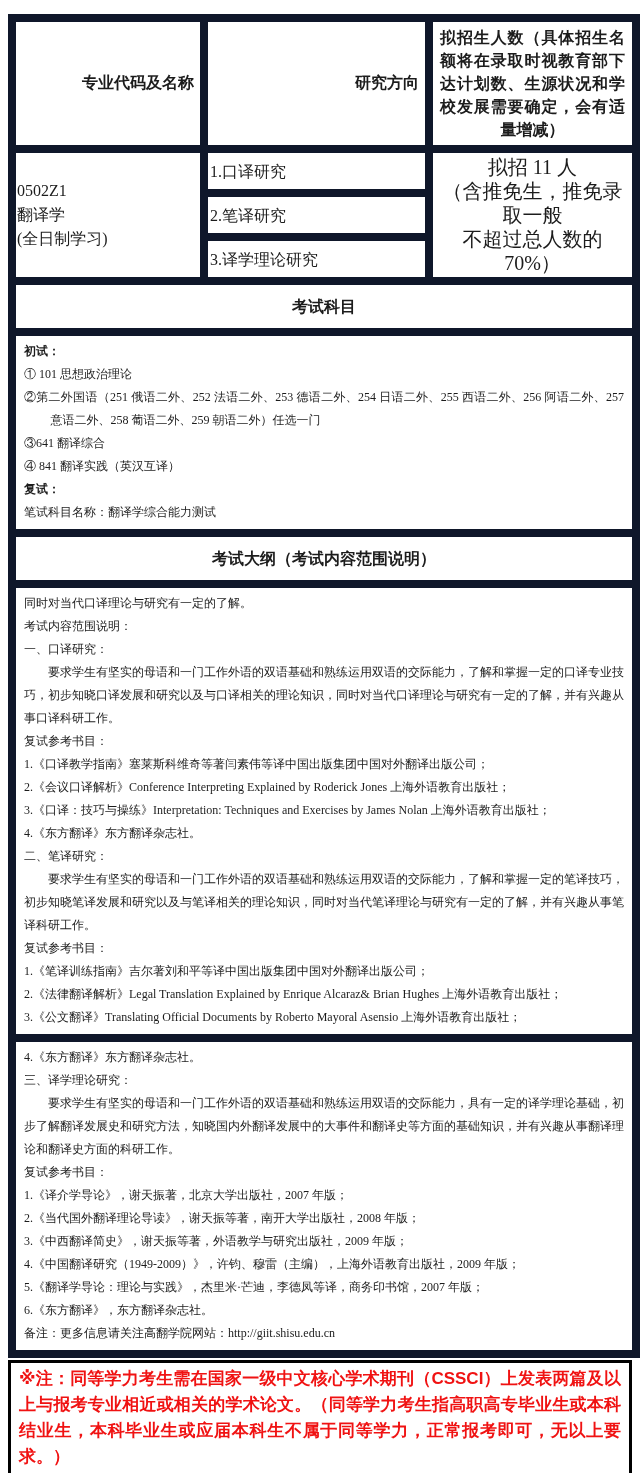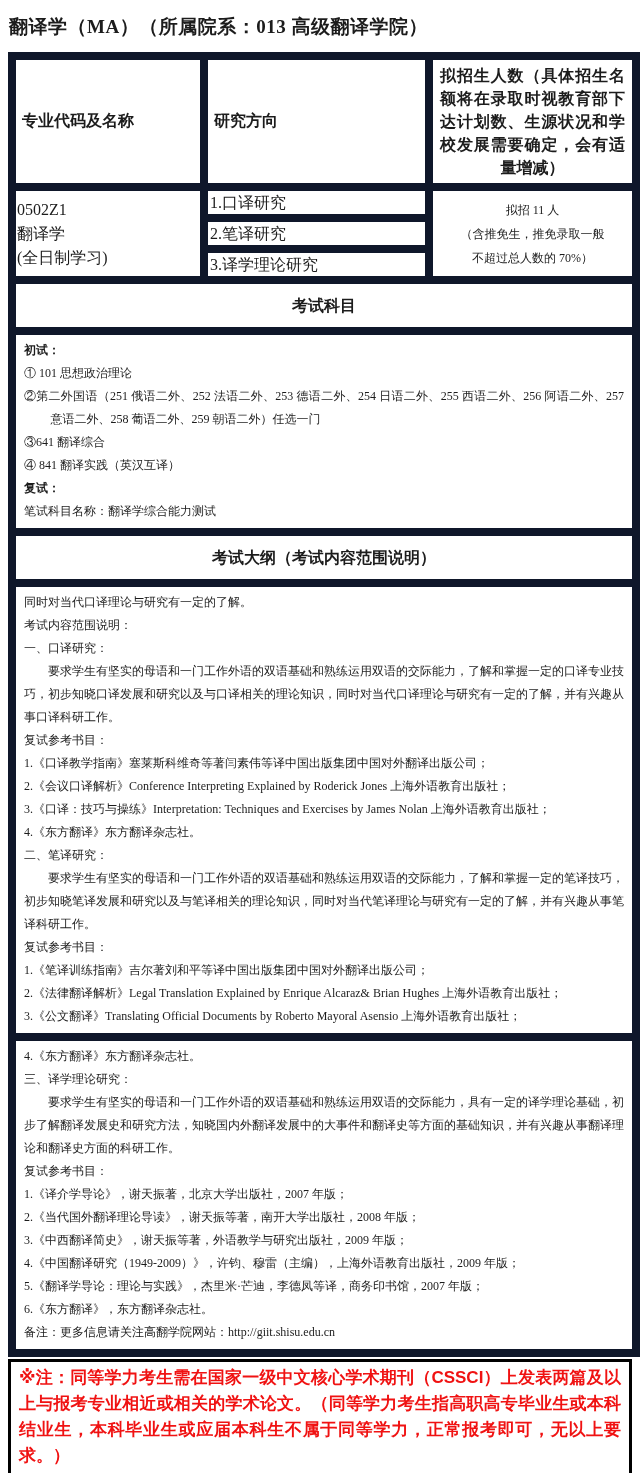--- a/index.html
+++ b/index.html
@@ -17,35 +17,35 @@
   }
   table.main-table {
     border-collapse:collapse; width:624px; table-layout:fixed;
   }
   .main-table col.c1 { width:192px; }
   .main-table col.c2 { width:225px; }
   .main-table col.c3 { width:207px; }
   .main-table th, .main-table td { border:8px solid #0f172a; box-sizing:border-box; }
   th.hdr {
     font-family:"Liberation Sans","DejaVu Sans",sans-serif;
-    font-weight:bold; font-size:16px; text-align:left; vertical-align:middle;
+    font-weight:bold; font-size:16px; text-align:right; vertical-align:middle;
     padding:4px 6px; height:118px;
   }
   th.hdr-enroll {
     text-align:justify; text-align-last:center; line-height:23px; padding:4px 7px;
   }
   td.code-cell {
     font-size:16px; line-height:24px; vertical-align:middle;
   }
   td.dir-cell {
     font-size:16px; padding:1px 2px; height:24px; line-height:21px;
     text-align:left; vertical-align:middle;border-radius:6px;
   }
   td.enroll-cell {
-    text-align:center; font-size:12px; line-height:24px; vertical-align:middle; padding:2px 4px;
+    text-align:center; font-size:20px; line-height:24px; vertical-align:middle; padding:2px 4px;
   }
   td.section-hdr {
     font-family:"Liberation Sans","DejaVu Sans",sans-serif;
     font-weight:bold; font-size:16px; text-align:center; padding:11px 0; line-height:21px;
   }
   td.body-cell { padding:4px 8px 5px 8px; font-size:12px; vertical-align:top; }
   .line { line-height:23px; text-align:justify; }
   .line.bold { font-weight:bold; font-family:"Liberation Sans","DejaVu Sans",sans-serif; }
   .line.indent { text-indent:2em; }
   .line.hang { padding-left:2.2em; text-indent:-2.2em; }
@@ -55,21 +55,20 @@
     padding:3px 8px 5px 8px;
     font-family:"Liberation Sans","DejaVu Sans",sans-serif;
     font-weight:bold; font-size:17px; line-height:26px; text-align:justify;
   }
 </style>
 </head>
 <body>
 
 <div class="page">
 
-  <h1 class="doc-title">翻译学（MA）（所属院系：013 高级翻译学院）</h1>
 
   <table class="main-table">
     <colgroup>
         <col class="c1">
         <col class="c2">
         <col class="c3">
       </colgroup>
     <tbody>
       <tr>
         <th class="hdr">专业代码及名称</th>

